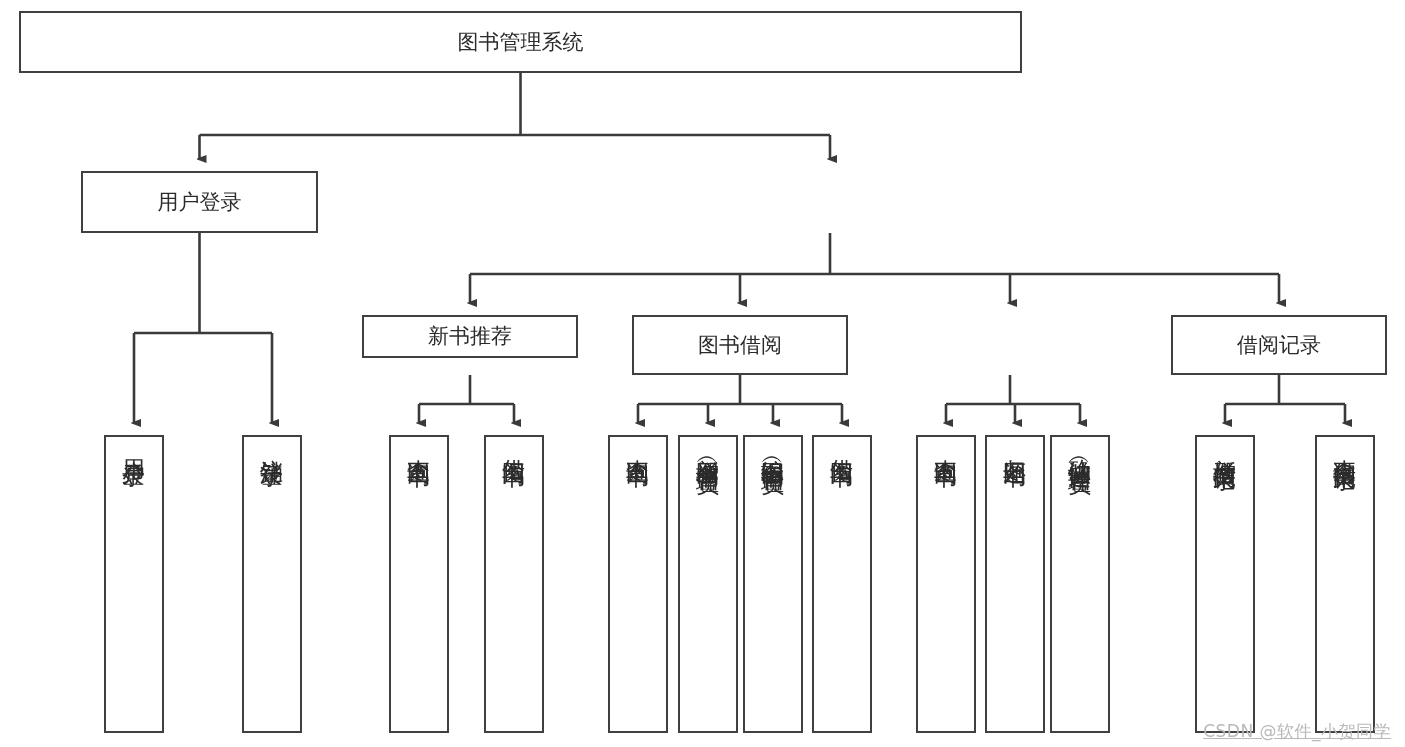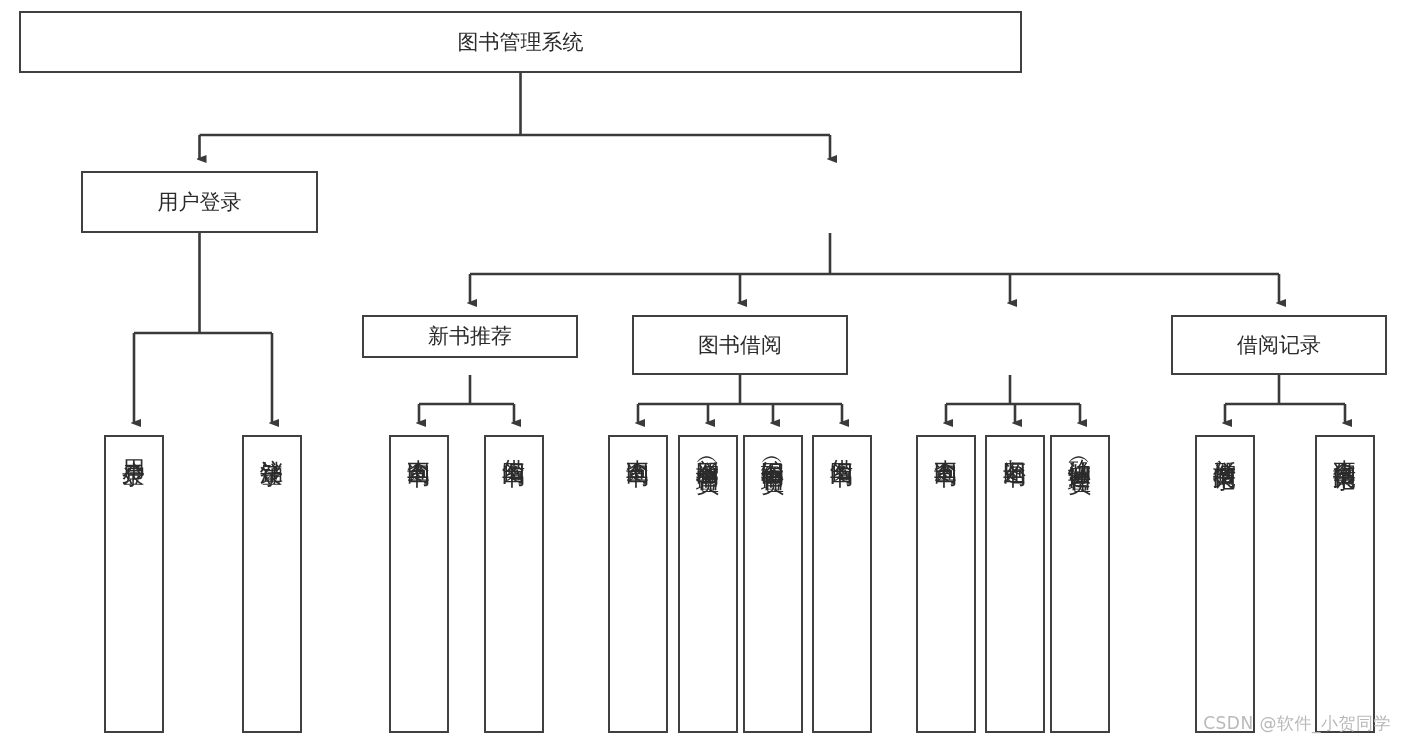--- a/index.html
+++ b/index.html
@@ -55,25 +55,26 @@
     writing-mode: vertical-rl;
     text-orientation: upright;
     font-size: 23px;
     letter-spacing: 2px;
     line-height: 1.05;
     display: block;
   }
   #watermark {
     position: absolute;
     right: 14px;
-    bottom: 12px;
+    bottom: 4px;
     font-size: 17px;
     color: #b9b9b9;
     letter-spacing: 0.5px;
     white-space: nowrap;
+    text-decoration: underline;
   }
 </style>
 </head>
 <body>
 
 <div id="diagram-root">
 
   <svg id="wires" viewBox="0 0 1405 747" xmlns="http://www.w3.org/2000/svg">
     <defs>
       <marker id="arrow" markerWidth="10" markerHeight="10" refX="5" refY="7" orient="auto" markerUnits="userSpaceOnUse">

